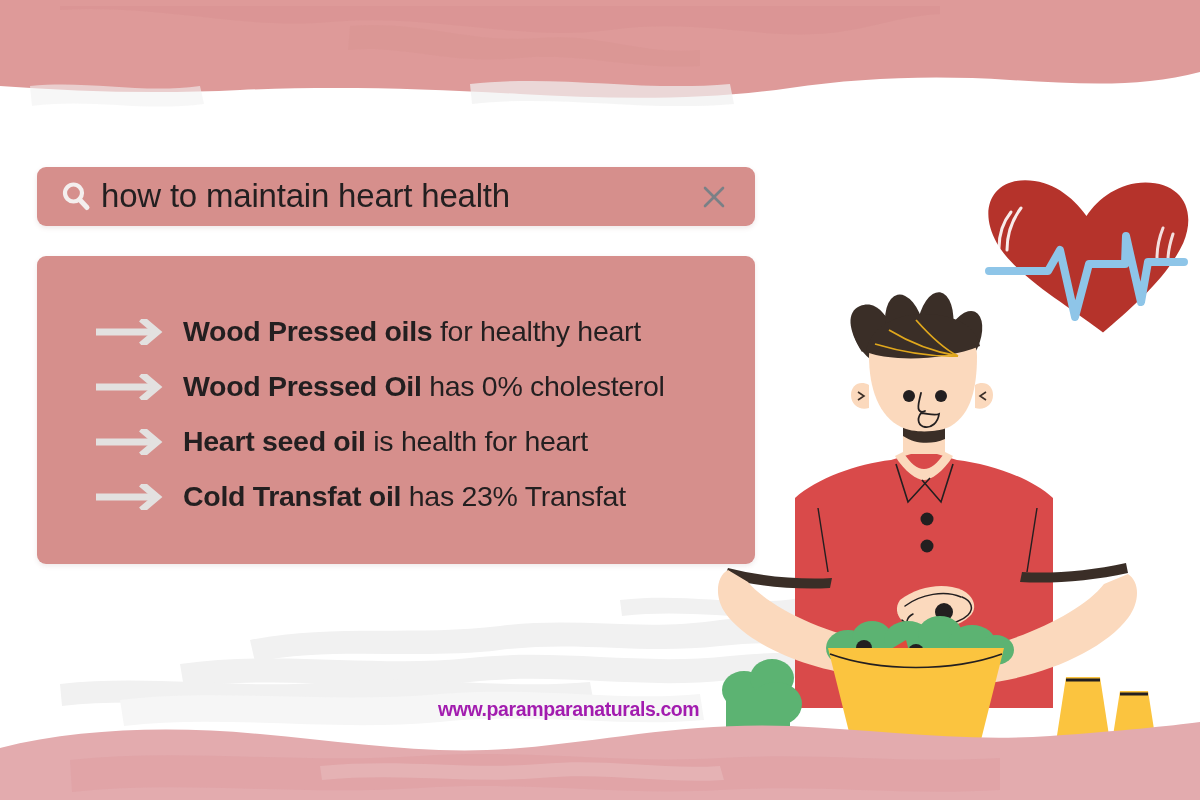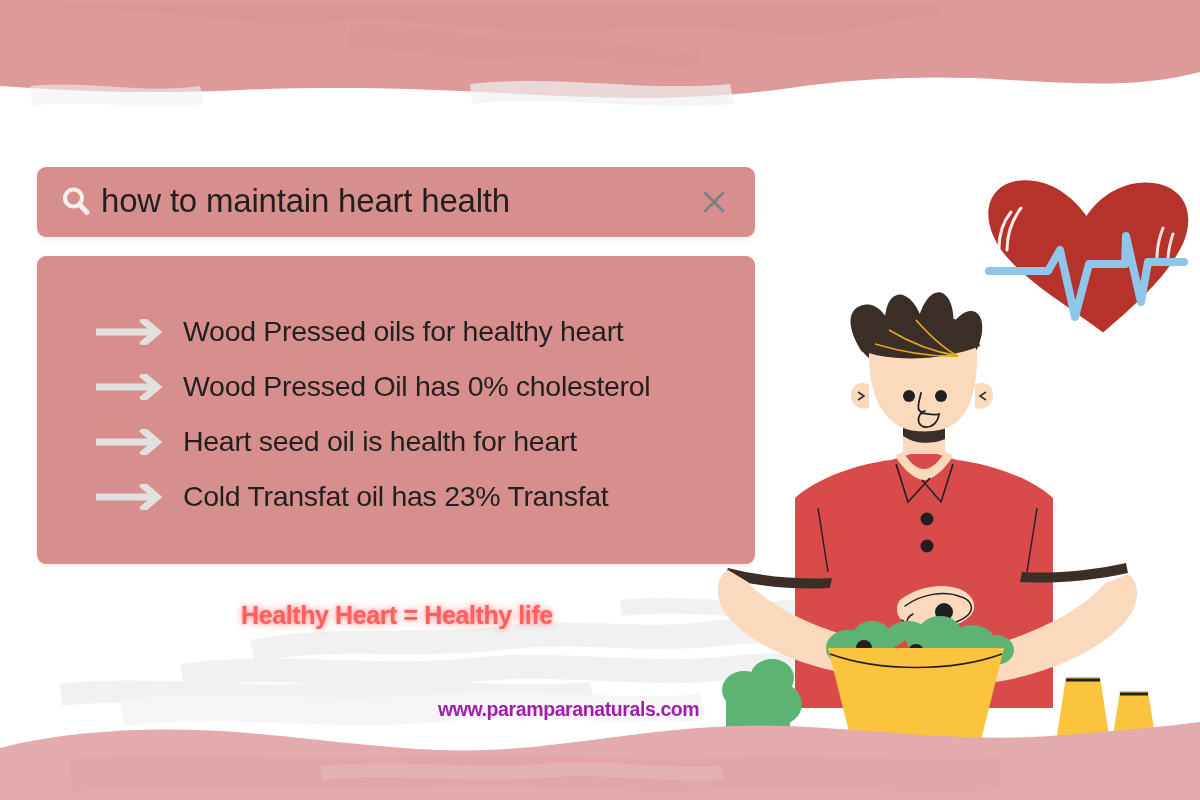--- a/index.html
+++ b/index.html
@@ -17,21 +17,21 @@
   }
 
   
   .layer { position: absolute; inset: 0; pointer-events: none; }
   .layer svg { display: block; width: 1200px; height: 800px; }
 
   
   #search-bar {
     position: absolute;
     left: 37px; top: 167px;
-    width: 718px; height: 70px;
+    width: 718px; height: 59px;
     background: #d68f8c;
     border-radius: 9px;
     display: flex;
     align-items: center;
     padding: 0 20px 0 22px;
     box-shadow: 0 2px 5px rgba(120,70,70,.13);
   }
   #search-icon { flex: 0 0 auto; width: 34px; height: 34px; margin-right: 8px; }
   #search-value {
     flex: 1 1 auto;
@@ -63,21 +63,21 @@
     padding-left: 57px;
   }
   .arrow-icon { flex: 0 0 auto; width: 72px; height: 26px; margin-right: 17px; }
   .bullet-text {
     font-size: 28.5px;
     color: #231f20;
     line-height: 1;
     white-space: nowrap;
     letter-spacing: -0.3px;
   }
-  .bullet-text .b { font-weight: 400; margin-top: 23px; }
+  .bullet-text .b { font-weight: 700; margin-top: 23px; }
 
   
   #tagline {
     position: absolute;
     left: 241px; top: 601px;
     font-size: 25px;
     font-weight: 700;
     color: #ff5f5f;
     letter-spacing: -0.4px;
     text-shadow: 0 0 9px rgba(255,95,95,.65), 0 0 3px rgba(255,95,95,.55);
@@ -329,17 +329,16 @@
       <span class="arrow-icon">
         <svg viewBox="0 0 72 26" xmlns="http://www.w3.org/2000/svg">
           <line x1="2" y1="13" x2="58" y2="13" stroke="#e3e1e0" stroke-width="7"></line>
           <polyline points="50,2 63,13 50,24" fill="none" stroke="#e3e1e0" stroke-width="7" stroke-linecap="square" stroke-linejoin="miter"></polyline>
         </svg>
       </span>
       <span class="bullet-text"><span class="b">Cold Transfat oil</span><span> has 23% Transfat</span></span>
     </div>
   </div>
 
-  <div id="tagline">Healthy Heart = Healthy life</div>
 
   <div id="site-url">www.paramparanaturals.com</div>
 
 </div>
 
 </body></html>

